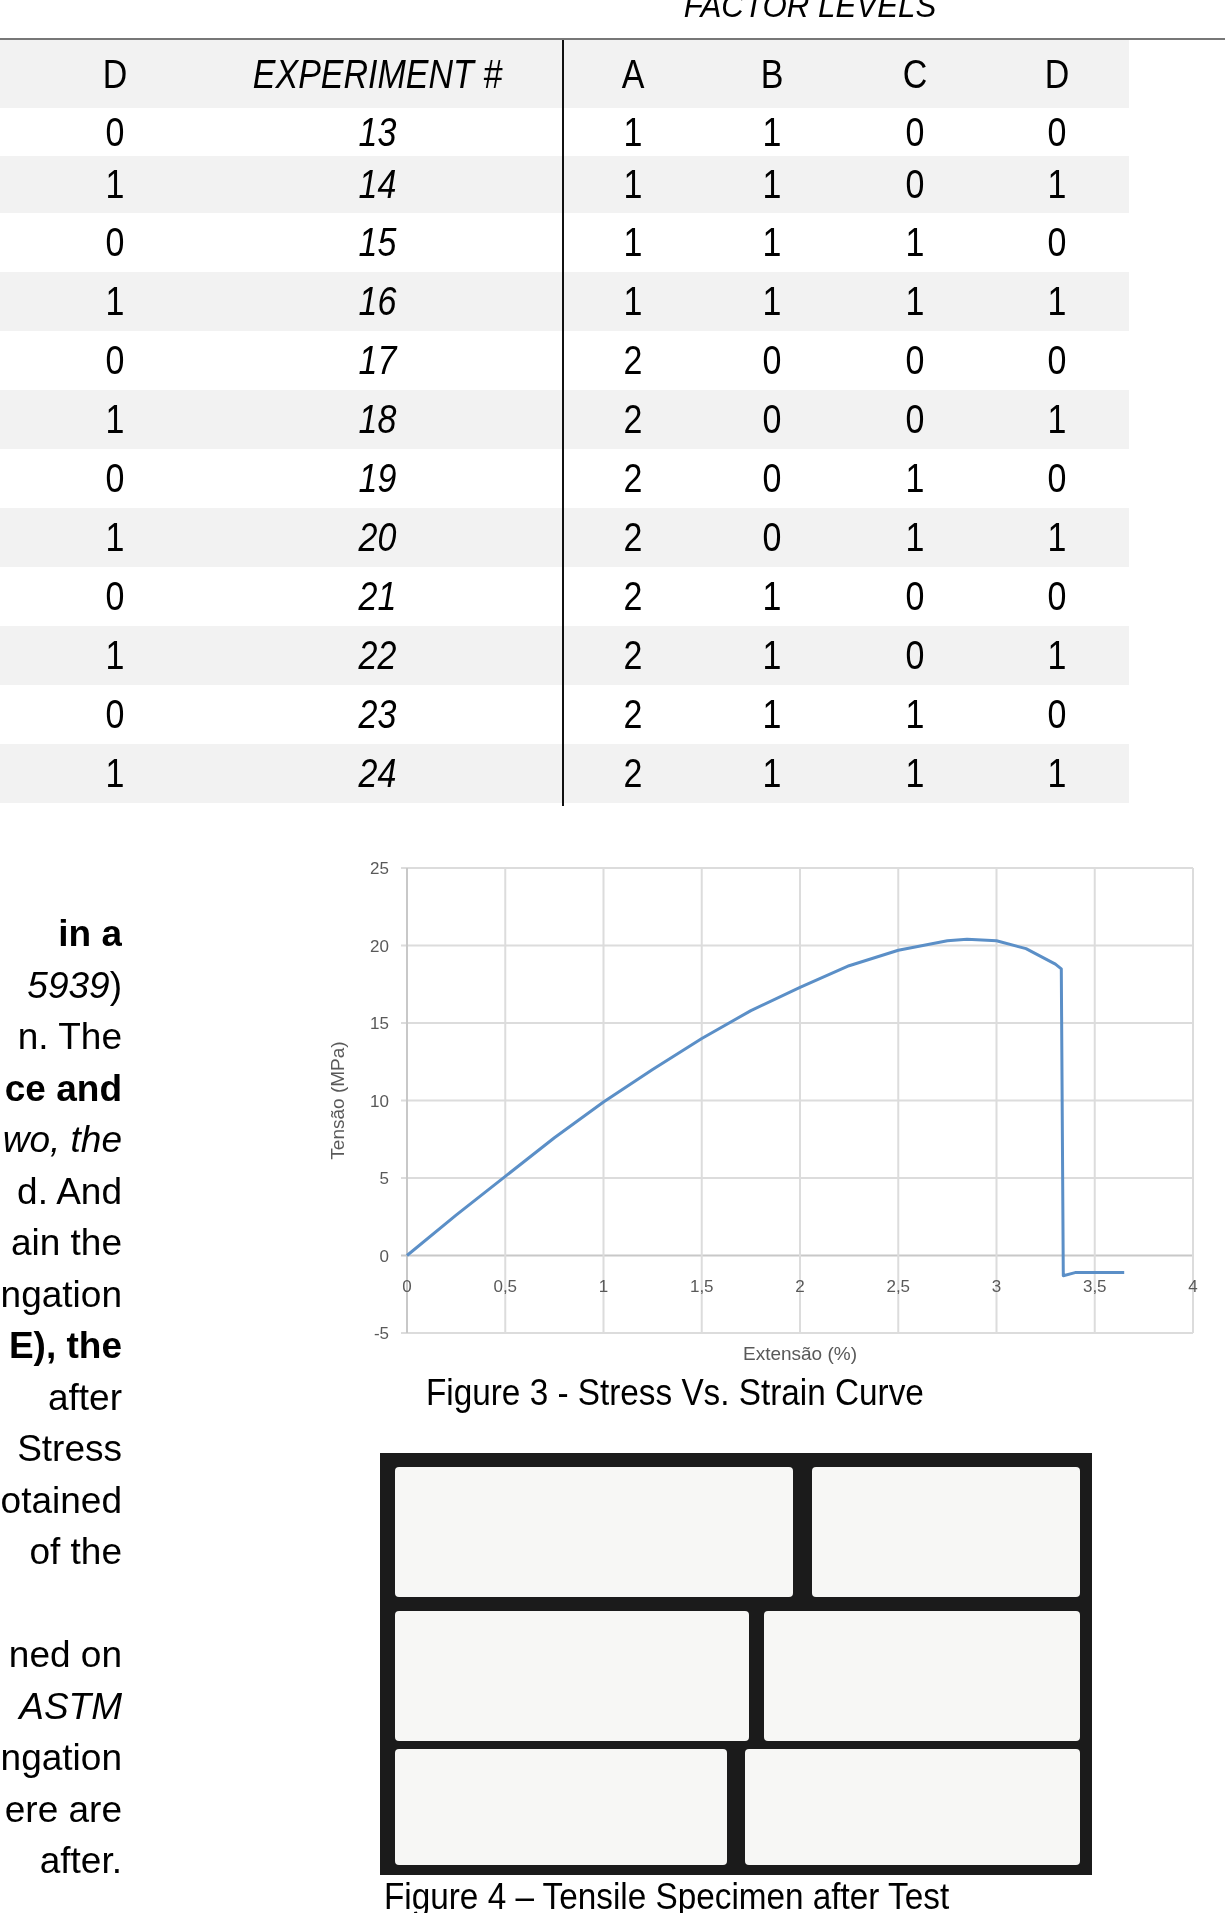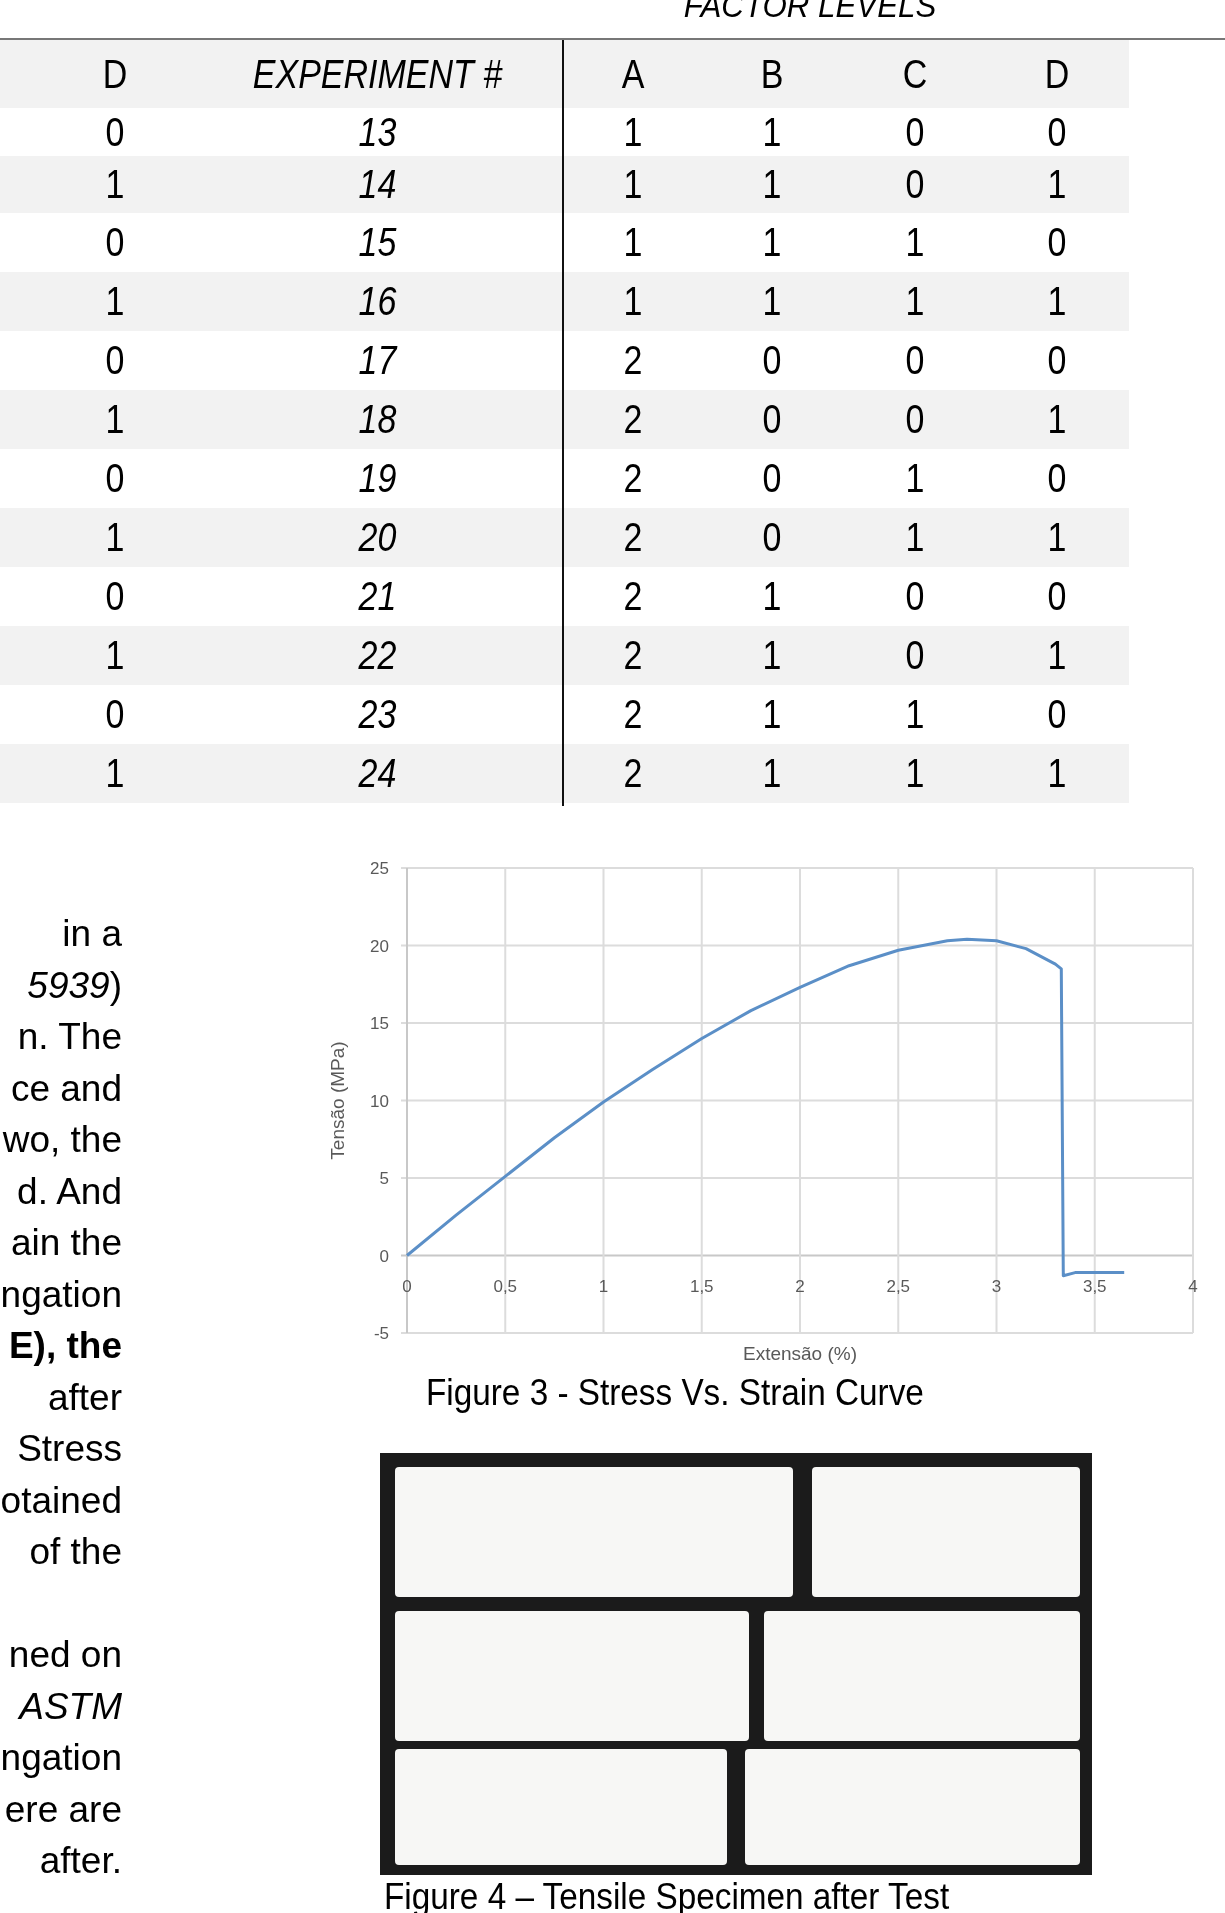--- a/index.html
+++ b/index.html
@@ -132,25 +132,25 @@
       <div class="cell italic" style="left: 205px; width: 345px;">24</div>
       <div class="cell" style="left: 588px; width: 90px;">2</div>
       <div class="cell" style="left: 727px; width: 90px;">1</div>
       <div class="cell" style="left: 870px; width: 90px;">1</div>
       <div class="cell" style="left: 1012px; width: 90px;">1</div>
     </div>
   </div>
 <div class="vdiv"></div>
 
 <div class="body-text" id="bodytext">
-    <span><span style="display: inline;">in   a</span></span>
+    <span><span style="display: inline; font-weight: bold;">in   a</span></span>
     <span><i class="it">5939</i><span style="display: inline;">)</span></span>
     <span><span style="display: inline;">n.  The</span></span>
-    <span><span style="display: inline;">ce and</span></span>
-    <span><span style="display: inline;">wo, the</span></span>
+    <span><span style="display: inline; font-weight: bold;">ce and</span></span>
+    <span><span style="display: inline; font-style: italic;">wo, the</span></span>
     <span><span style="display: inline;">d.  And</span></span>
     <span><span style="display: inline;">ain  the</span></span>
     <span><span style="display: inline;">ngation</span></span>
     <span><span style="display: inline; font-weight: bold;">E), the</span></span>
     <span><span style="display: inline;">after</span></span>
     <span><span style="display: inline;">Stress</span></span>
     <span><span style="display: inline;">otained</span></span>
     <span><span style="display: inline;">of   the</span></span>
     <span>&nbsp;</span>
     <span><span style="display: inline;">ned on</span></span>

